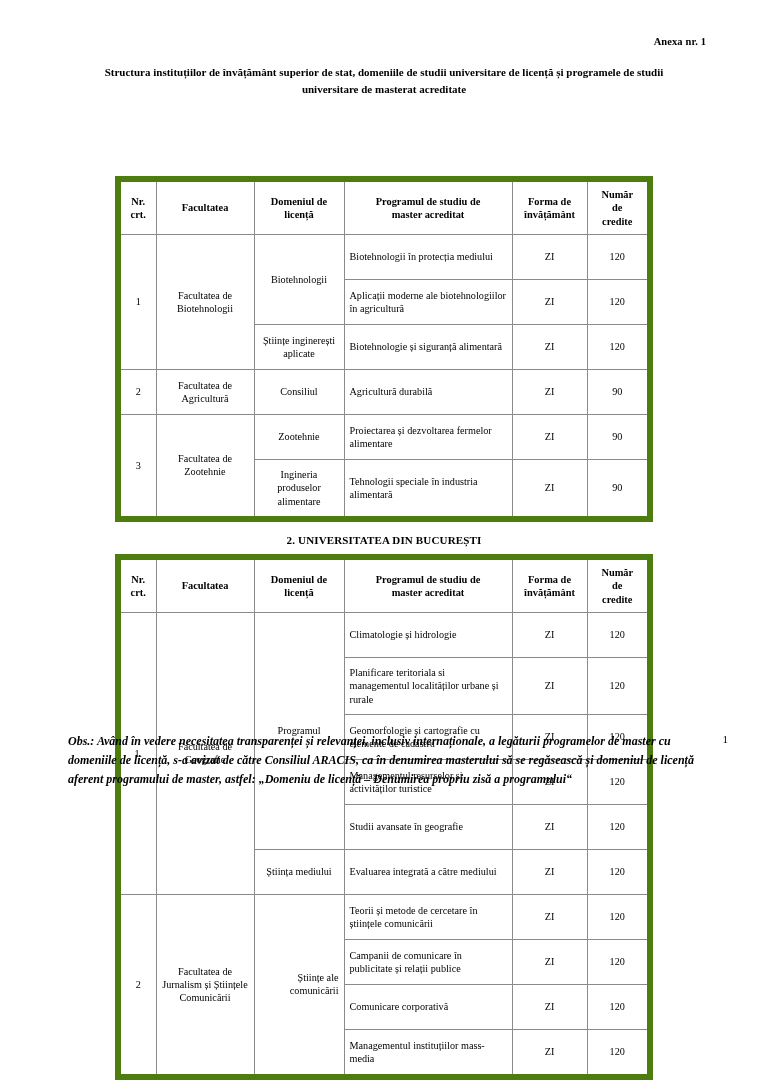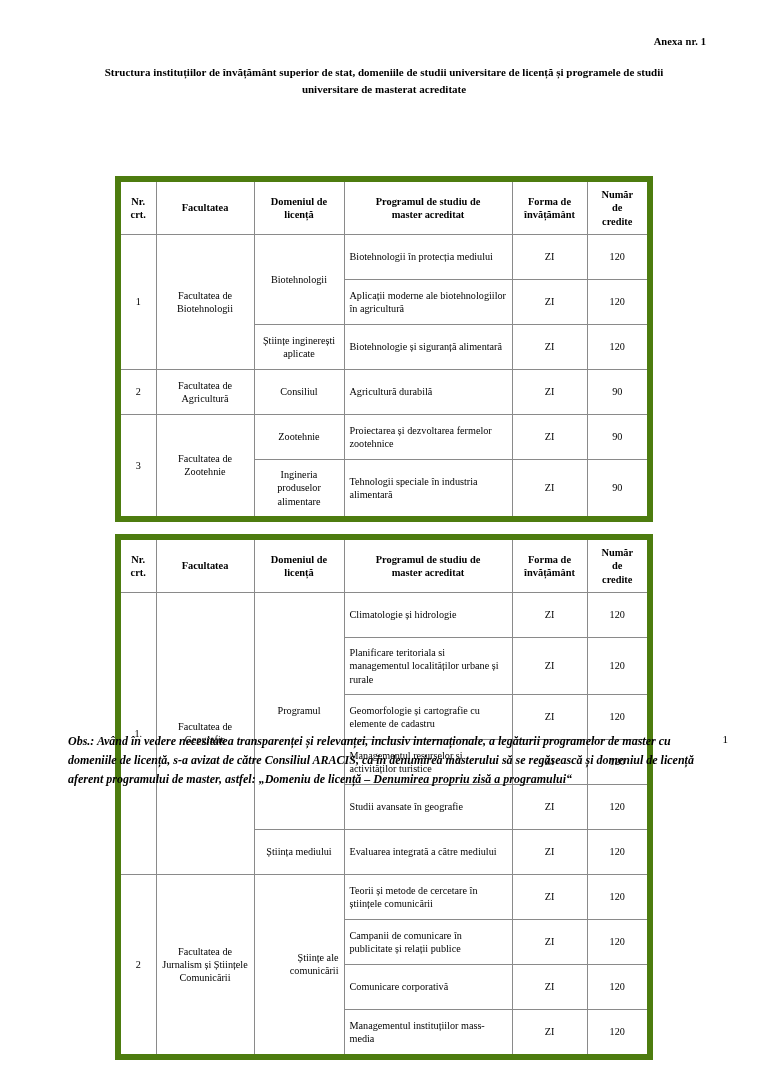--- a/index.html
+++ b/index.html
@@ -196,35 +196,36 @@
           <td class="fac">Facultatea de Agricultură</td>
           <td class="dom">Consiliul</td>
           <td class="prog h44">Agricultură durabilă</td>
           <td class="forma">ZI</td>
           <td class="cred">90</td>
         </tr>
         <tr>
           <td class="nr" rowspan="2">3</td>
           <td class="fac" rowspan="2">Facultatea de Zootehnie</td>
           <td class="dom">Zootehnie</td>
-          <td class="prog h44">Proiectarea și dezvoltarea fermelor zootehnice</td>
+          <td class="prog h44">Proiectarea și dezvoltarea fermelor alimentare</td>
           <td class="forma">ZI</td>
           <td class="cred">90</td>
         </tr>
         <tr>
           <td class="dom">Ingineria produselor alimentare</td>
           <td class="prog h56">Tehnologii speciale în industria alimentară</td>
           <td class="forma">ZI</td>
           <td class="cred">90</td>
         </tr>
       </tbody>
     </table>
   </div>
 
   <div class="section section-2">
+    <div class="section-heading">2. UNIVERSITATEA DIN BUCUREȘTI</div>
 
     <table class="grid">
       <colgroup>
         <col class="c-nr">
           <col class="c-fac">
           <col class="c-dom">
           <col class="c-prog">
           <col class="c-forma">
           <col class="c-cred">
       </colgroup>

